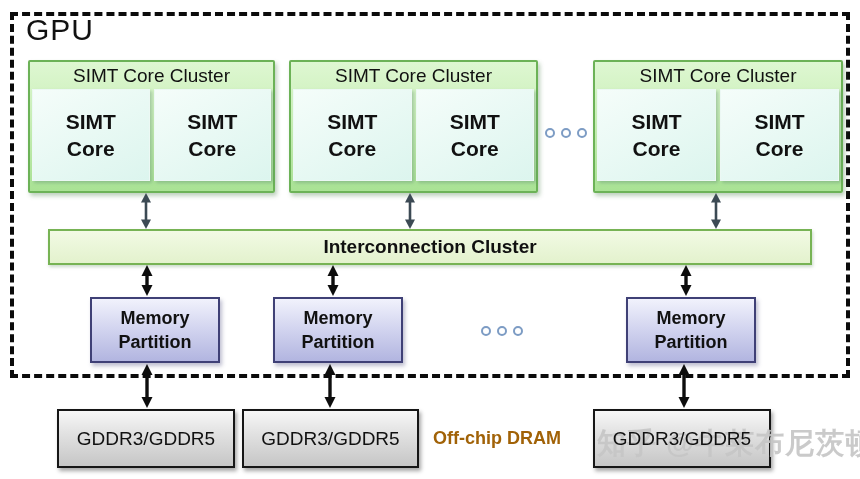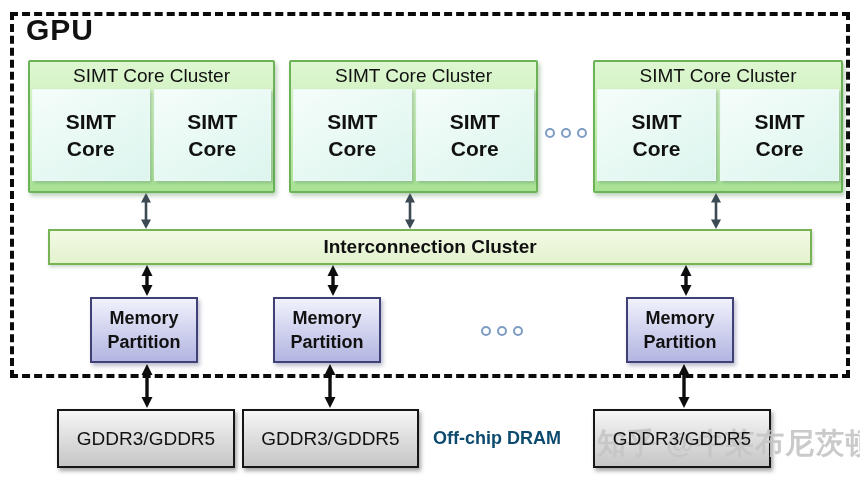--- a/index.html
+++ b/index.html
@@ -5,21 +5,21 @@
   html,body{margin:0;padding:0;background:#ffffff;}
   .stage{
     position:relative; width:860px; height:479px; background:#ffffff;
     font-family:"Liberation Sans", sans-serif; color:#111; overflow:hidden;
   }
   .gpu-box{
     position:absolute; left:10px; top:12px; width:840px; height:366px;
     border:4px dashed #0b0b0b; box-sizing:border-box;
   }
   .gpu-label{
-    position:absolute; left:26px; top:13px; font-size:30px; font-weight:bold; letter-spacing:1px;
+    position:absolute; left:26px; top:13px; font-size:30px; font-weight:normal; letter-spacing:1px;
   }
   .cluster{
     position:absolute; top:60px; height:133px; box-sizing:border-box;
     background:linear-gradient(180deg,#def7d2 0%,#c9efb6 45%,#a9e294 100%);
     border:2px solid #6cb257; border-radius:2px;
     box-shadow:2px 3px 4px rgba(110,150,110,.45);
   }
   .c1{left:28px;width:247px}
   .c2{left:289px;width:249px}
   .c3{left:593px;width:250px}
@@ -42,38 +42,38 @@
     border-radius:50%; background:#fff;
   }
   .net-bar{
     position:absolute; left:48px; top:229px; width:764px; height:36px; box-sizing:border-box;
     background:linear-gradient(180deg,#f2fae4 0%,#e3f2cd 100%);
     border:2px solid #77b354; box-shadow:1px 2px 3px rgba(110,150,110,.35);
     display:flex; align-items:center; justify-content:center;
     font-size:19px; font-weight:bold;
   }
   .mp{
-    position:absolute; top:297px; width:108px; height:66px; box-sizing:border-box;
+    position:absolute; top:297px; width:130px; height:66px; box-sizing:border-box;
     background:linear-gradient(180deg,#f1f2fc 0%,#d4d6f0 45%,#b2b5e0 100%);
     border:2px solid #3f4076; box-shadow:2px 3px 4px rgba(110,110,150,.45);
     display:flex; flex-direction:column; align-items:center; justify-content:center;
     font-size:18px; font-weight:bold; line-height:1.35;
   }
   .mp1{left:90px} .mp2{left:273px} .mp3{left:626px}
   .dram{
     position:absolute; top:409px; height:59px; box-sizing:border-box;
     background:linear-gradient(180deg,#f7f7f7 0%,#e2e2e2 40%,#c6c6c6 100%);
     border:2px solid #161616; box-shadow:2px 3px 4px rgba(0,0,0,.35);
     display:flex; align-items:center; justify-content:center;
     font-size:19px; font-weight:normal;
   }
   .g1{left:57px;width:178px} .g2{left:242px;width:177px} .g3{left:593px;width:178px}
   .g3 .label{position:relative; z-index:4;}
   .offchip{
-    position:absolute; left:433px; top:428px; font-size:18px; font-weight:bold; color:#0c4a6e;
+    position:absolute; left:433px; top:428px; font-size:18px; font-weight:bold; color:#a16207;
     white-space:nowrap;
   }
   .watermark{
     position:absolute; left:597px; top:424px; font-size:29px; font-weight:bold;
     color:rgba(198,198,198,.92); z-index:3; white-space:nowrap; letter-spacing:1px;
   }
   svg.arrows{position:absolute; left:0; top:0; z-index:2; pointer-events:none;}
 </style>
 </head>
 <body>

